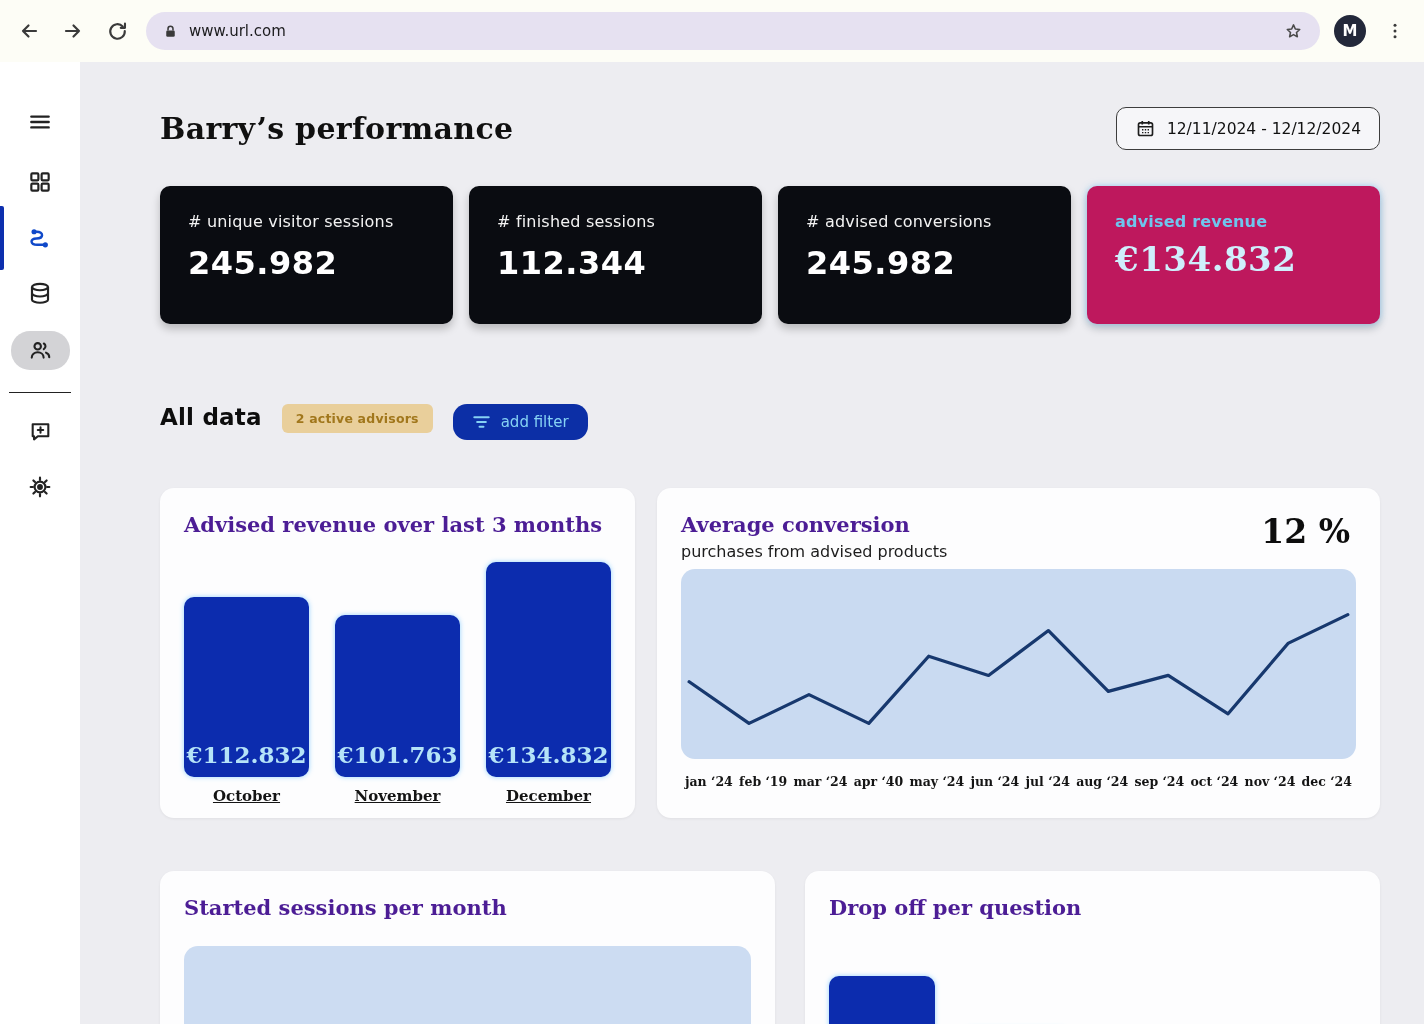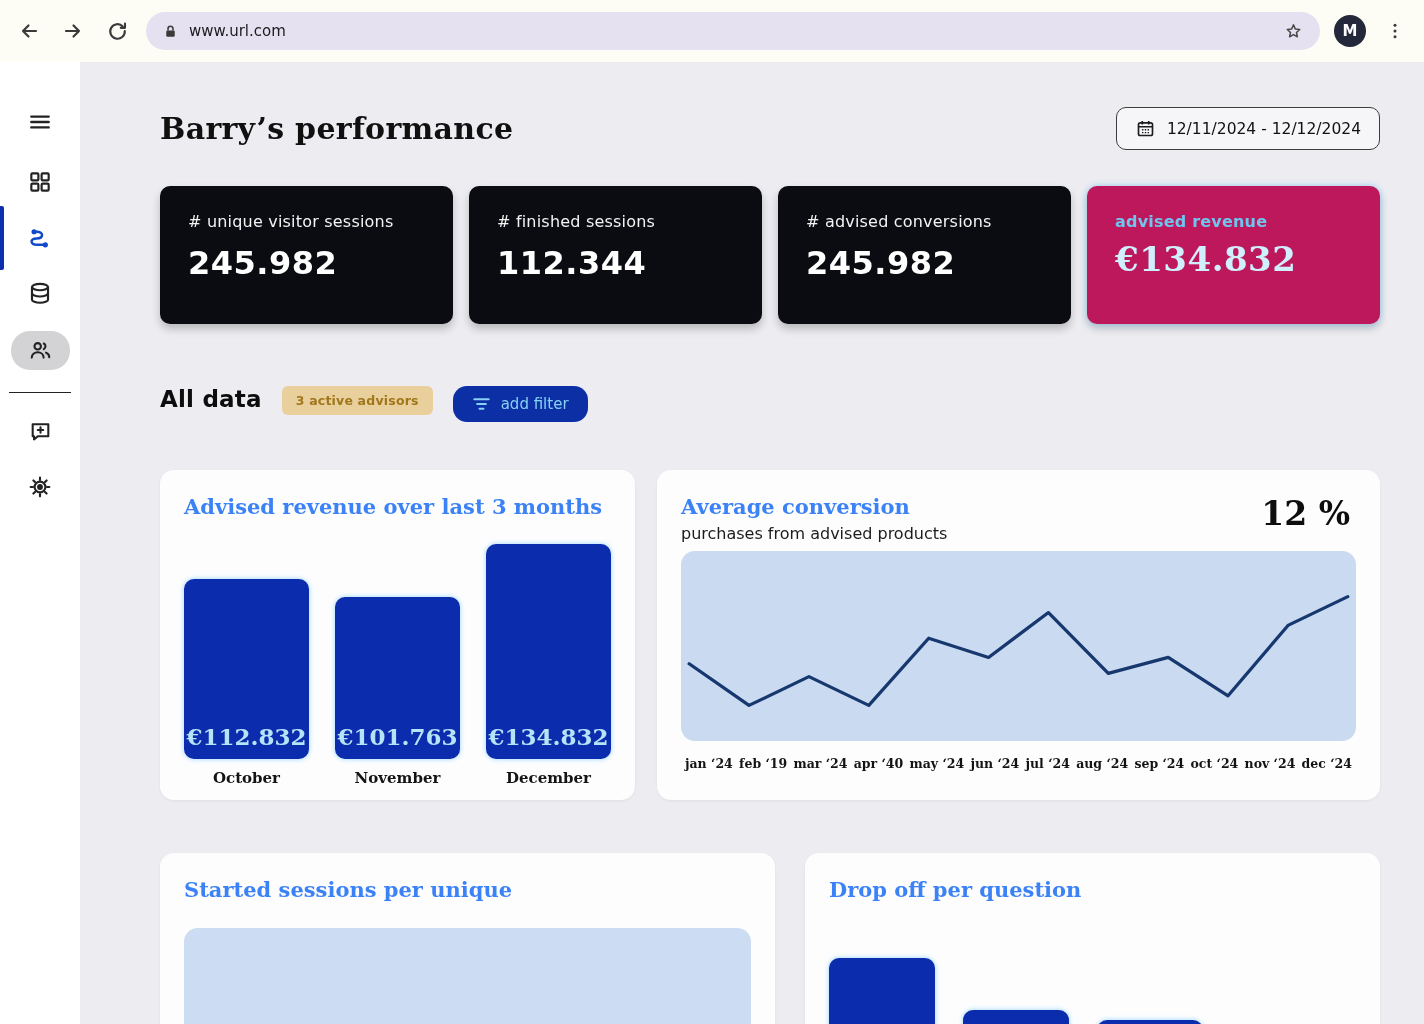--- a/index.html
+++ b/index.html
@@ -24,49 +24,49 @@
   .side-divider { width:62px; border-top:1.6px solid #222; margin:14px 0 10px 0; }
 
   .main { flex:1; padding:45px 44px 0 80px; }
 
   
   .header-row { display:flex; justify-content:space-between; align-items:center; margin-bottom:36px; }
   .page-title { font-family:"DejaVu Serif","Liberation Serif",serif; font-weight:800; font-size:30px; color:#101010; letter-spacing:0.3px; }
   .date-btn { display:flex; align-items:center; gap:11px; border:1.6px solid #3d3d3d; border-radius:10px; padding:10px 18px; background:#f6f6f9; font-size:15.5px; color:#111; cursor:pointer; }
 
   
-  .kpi-row { display:flex; gap:16px; margin-bottom:62px;border-radius:8px; }
+  .kpi-row { display:flex; gap:16px; margin-bottom:80px;border-radius:8px; }
   .kpi-card { flex:1; height:138px; border-radius:10px; padding:26px 28px; background:#0a0c11; color:#fff; box-shadow:0 5px 8px rgba(0,0,0,0.22); }
   .kpi-label { font-size:16px; font-weight:500; color:#f3f3f3; letter-spacing:0.2px; }
   .kpi-value { font-size:32px; font-weight:bold; margin-top:13px; letter-spacing:0.5px; }
   .kpi-card.blue { background:#be185d; box-shadow:0 0 7px rgba(110,190,245,0.65), 0 5px 8px rgba(0,0,0,0.18); }
   .kpi-card.blue .kpi-label { color:#6ec6ee; font-weight:600; }
   .kpi-card.blue .kpi-value { font-family:"DejaVu Serif","Liberation Serif",serif; color:#cfeffc; font-size:34px; margin-top:8px; }
 
   
   .filter-row { display:flex; align-items:flex-start; gap:20px; margin-bottom:48px; }
   .all-data { font-size:23px; font-weight:bold; color:#0d0d0d; letter-spacing:0.2px; }
   .advisor-badge { background:#e9cf9b; color:#a1771c; font-size:12.5px; font-weight:bold; padding:7px 14px; border-radius:6px; letter-spacing:0.2px; }
   .add-filter-btn { display:flex; align-items:center; gap:10px; background:#0c2fa6; color:#86d2f4; border:none; font-size:15px; font-weight:500; padding:9px 19px; border-radius:14px; cursor:pointer; font-family:inherit; }
 
   
   .card { background:#fdfdfe; border-radius:14px; padding:24px; box-shadow:0 1px 3px rgba(0,0,0,0.06); }
-  .card-title { font-family:"DejaVu Serif","Liberation Serif",serif; font-weight:800; font-size:21px; color:#3b82f6; }
+  .card-title { font-family:"DejaVu Serif","Liberation Serif",serif; font-weight:800; font-size:21px; color:#4c1d95; }
 
   .charts-row { display:flex; gap:22px; margin-bottom:53px; }
   .revenue-card { width:475px; height:330px; }
   .conversion-card { flex:1; height:330px; }
 
   
   .rev-chart { display:flex; gap:26px; height:240px; margin-top:0; }
   .rev-col { width:125px; display:flex; flex-direction:column; justify-content:flex-end; }
   .rev-bar { width:100%; background:#0c2cae; border-radius:10px; position:relative; box-shadow:0 0 5px rgba(130,205,255,0.85); }
   .rev-value { position:absolute; bottom:9px; left:0; right:0; text-align:center; font-family:"DejaVu Serif","Liberation Serif",serif; font-weight:800; font-size:23px; color:#b5e3f8; white-space:nowrap; }
   .rev-labels { display:flex; gap:26px; margin-top:10px; }
-  .rev-month { width:125px; text-align:center; font-family:"DejaVu Serif","Liberation Serif",serif; font-weight:800; font-size:15px; color:#141414; }
+  .rev-month { width:125px; text-align:center; font-family:"DejaVu Serif","Liberation Serif",serif; font-weight:800; font-size:15px; color:#141414;text-decoration:underline; }
 
   
   .conv-head { display:flex; justify-content:space-between; align-items:flex-start; }
   .conv-sub { font-size:16px; color:#1c1c1c; margin-top:5px; }
   .conv-big { font-family:"DejaVu Serif","Liberation Serif",serif; font-weight:800; font-size:33px; color:#0d0d0d; margin-right:6px; }
   .conv-area { margin-top:8px; background:#c9daf1; border-radius:14px; height:190px; overflow:hidden; }
   .conv-area svg { display:block; width:100%; height:100%; }
   .conv-xlabels { display:flex; justify-content:space-between; margin-top:15px; padding:0 4px; }
   .conv-xlabels span { font-family:"DejaVu Serif","Liberation Serif",serif; font-weight:800; font-size:12.5px; color:#141414; }
 
@@ -212,21 +212,21 @@
         <div class="kpi-value">245.982</div>
       </div>
       <div class="kpi-card blue">
         <div class="kpi-label">advised revenue</div>
         <div class="kpi-value">€134.832</div>
       </div>
     </div>
 
     <div class="filter-row">
       <span class="all-data">All data</span>
-      <span class="advisor-badge">3 active advisors</span>
+      <span class="advisor-badge">2 active advisors</span>
       <button class="add-filter-btn">
         <svg width="19" height="16" viewBox="0 0 20 16" fill="none" stroke="#86d2f4" stroke-width="2.3" stroke-linecap="round">
             <path d="M2.5 3h15M5.5 8h9M8 13h4"></path>
           </svg>
         <span>add filter</span>
       </button>
     </div>
 
     <div class="charts-row">
 
@@ -283,21 +283,21 @@
             <span>nov ‘24</span>
             <span>dec ‘24</span>
           </div>
       </div>
 
     </div>
 
     <div class="bottom-row">
 
       <div class="card sessions-card">
-        <div class="card-title">Started sessions per unique</div>
+        <div class="card-title">Started sessions per month</div>
         <div class="sessions-area"></div>
       </div>
 
       <div class="card dropoff-card">
         <div class="card-title">Drop off per question</div>
         <div class="drop-bars" id="drop-bars">
             <div class="drop-bar" style="margin-top: 0px; height: 222px;"></div>
             <div class="drop-bar" style="margin-top: 52px; height: 170px;"></div>
             <div class="drop-bar" style="margin-top: 62px; height: 160px;"></div>
           </div>

